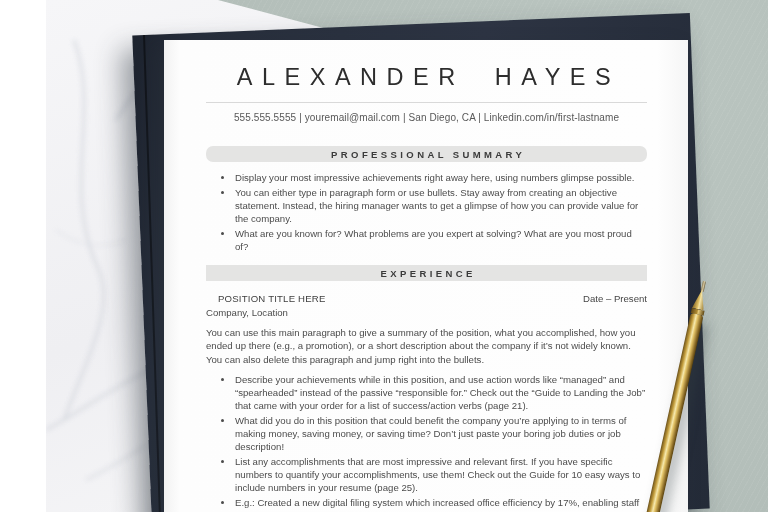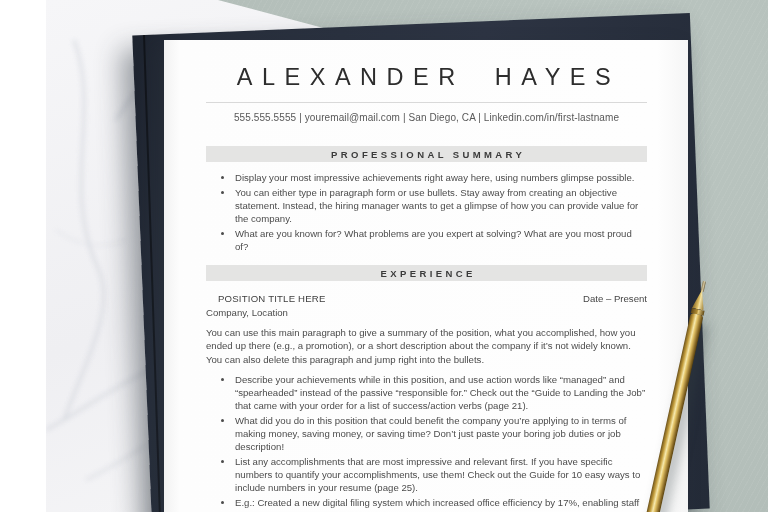--- a/index.html
+++ b/index.html
@@ -49,21 +49,21 @@
     text-align:center; font-size:23.5px; font-weight:400; color:#2d2d2d;
     letter-spacing:9.5px; word-spacing:14px; white-space:nowrap; margin-left:4px;
   }
   .name-divider { border:none; border-top:1px solid #d9d9d9; margin-top:11px; }
   .contact-line { margin-top:9px; text-align:center; font-size:10px; color:#585858; letter-spacing:.1px; }
 
   .section-bar {
     background:#e4e4e3; height:16px; display:flex; align-items:center; justify-content:center;
     font-size:9.5px; font-weight:700; letter-spacing:3.4px; color:#3b3b3b; text-indent:3.4px;
   }
-  .bar-summary { margin-top:23px; }
+  .bar-summary { margin-top:23px;border-radius:7px; }
   .bar-experience { margin-top:12px; }
 
   ul.dotted { list-style:none; margin-top:9px; }
   ul.dotted li {
     position:relative; padding-left:29px; font-size:9.6px; line-height:13.2px;
     margin-bottom:1.5px; color:#4c4c4c;
   }
   ul.dotted li::before {
     content:""; position:absolute; left:15px; top:5px;
     width:3.2px; height:3.2px; border-radius:50%; background:#4c4c4c;

